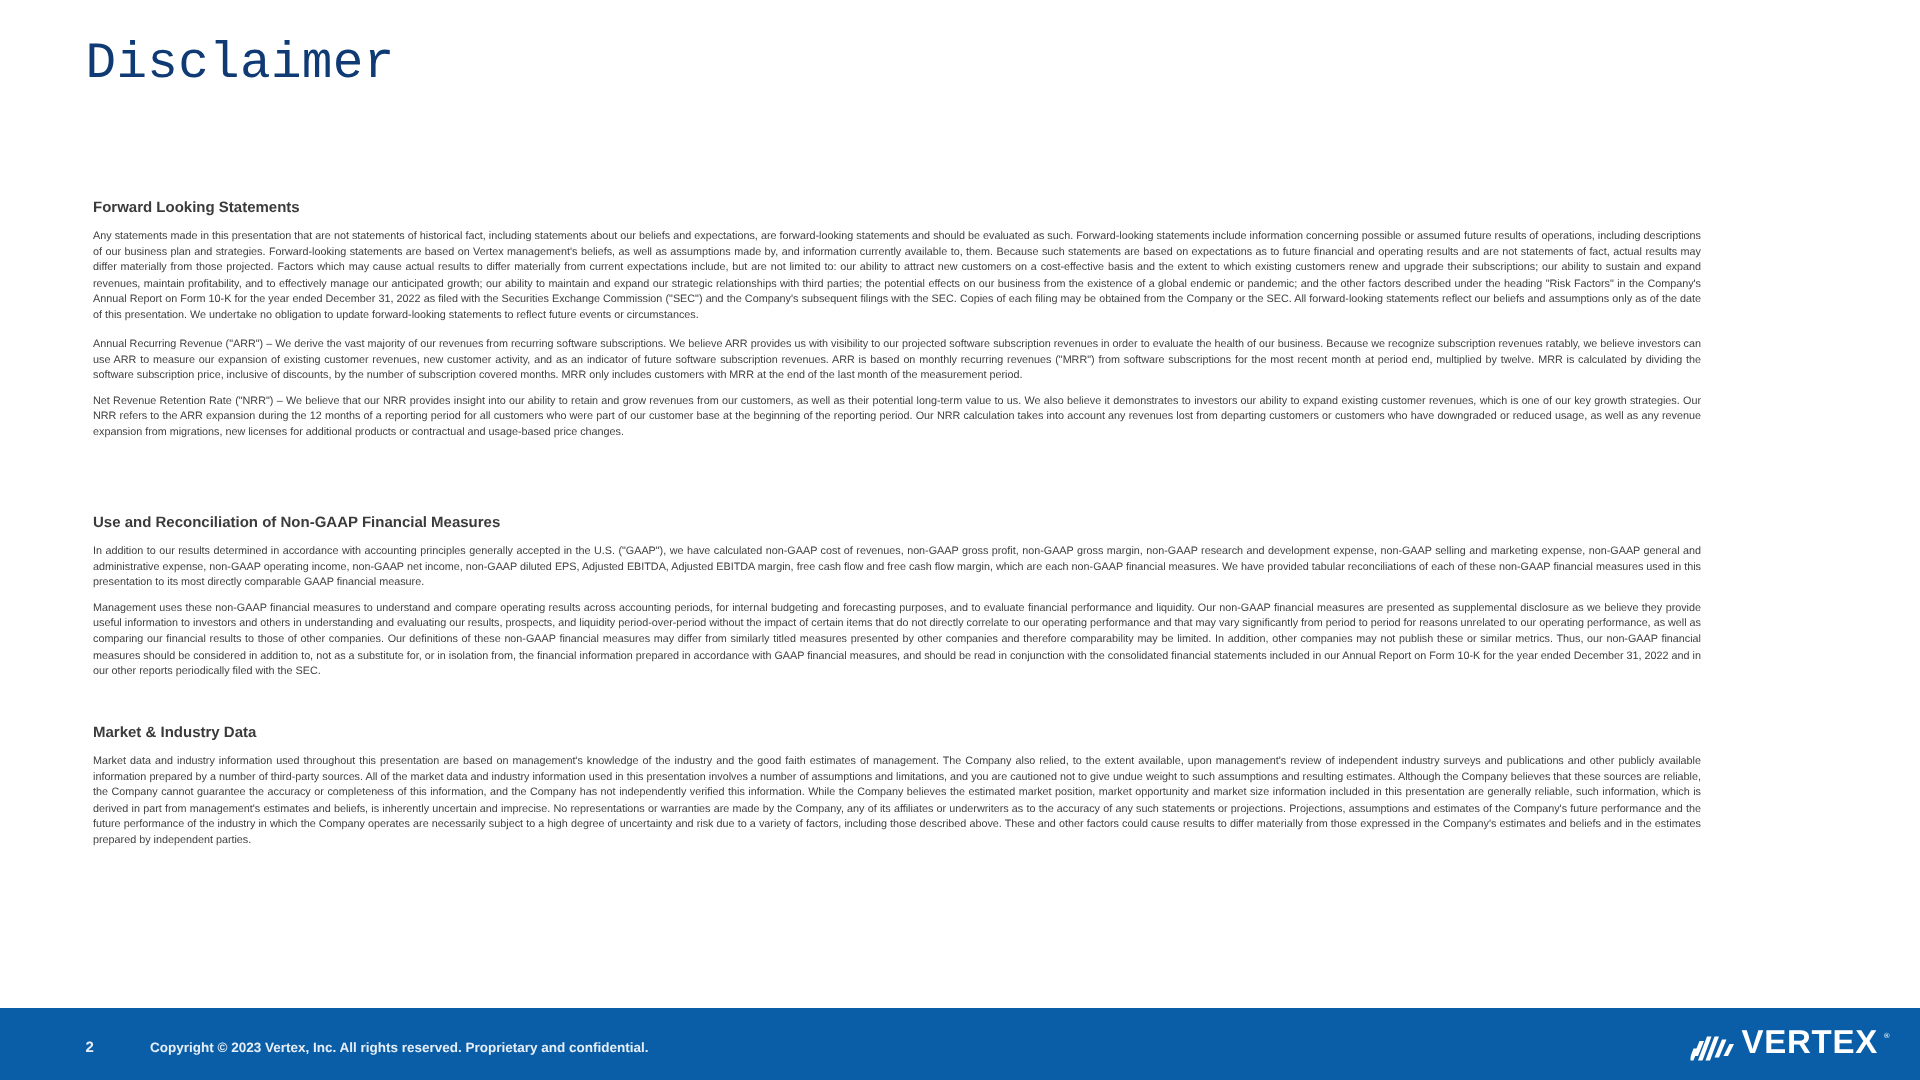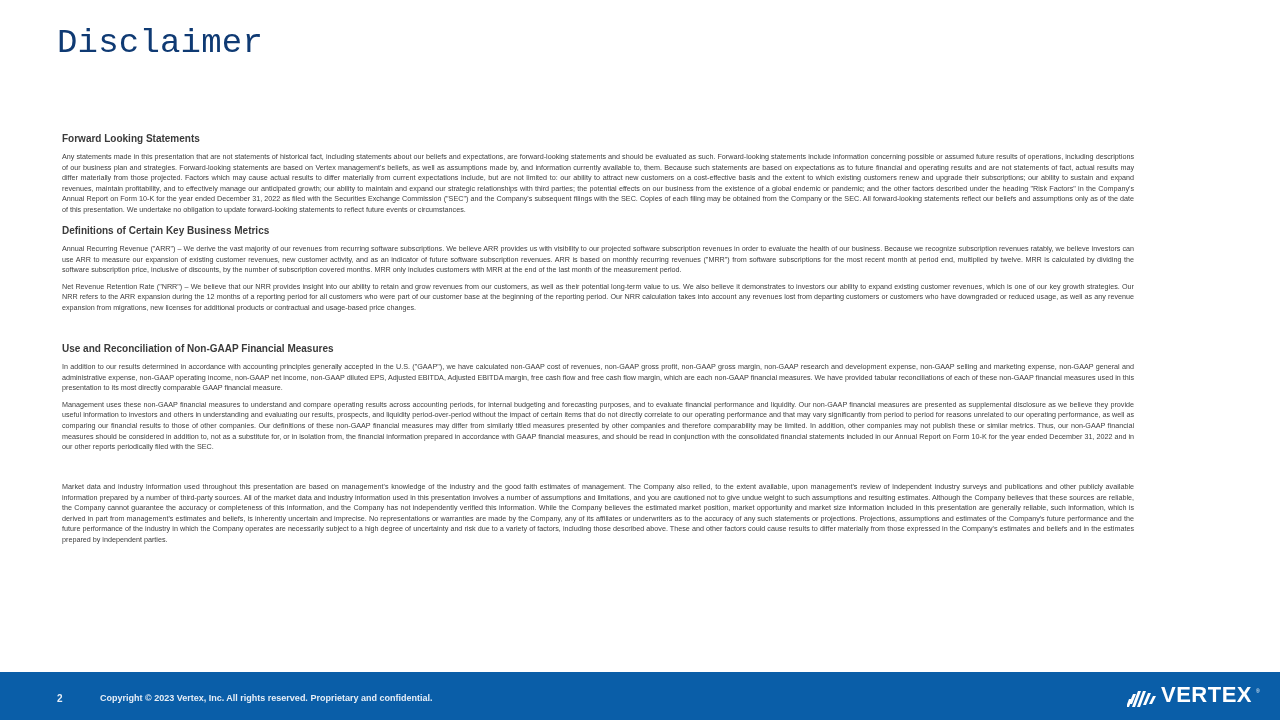--- a/index.html
+++ b/index.html
@@ -59,32 +59,32 @@
 
 <h1 class="title">Disclaimer</h1>
 
 <div class="content">
   <div class="section s1">
     <div class="section-heading">Forward Looking Statements</div>
     <p class="para">Any statements made in this presentation that are not statements of historical fact, including statements about our beliefs and expectations, are forward-looking statements and should be evaluated as such. Forward-looking statements include information concerning possible or assumed future results of operations, including descriptions of our business plan and strategies. Forward-looking statements are based on Vertex management's beliefs, as well as assumptions made by, and information currently available to, them. Because such statements are based on expectations as to future financial and operating results and are not statements of fact, actual results may differ materially from those projected. Factors which may cause actual results to differ materially from current expectations include, but are not limited to: our ability to attract new customers on a cost-effective basis and the extent to which existing customers renew and upgrade their subscriptions; our ability to sustain and expand revenues, maintain profitability, and to effectively manage our anticipated growth; our ability to maintain and expand our strategic relationships with third parties; the potential effects on our business from the existence of a global endemic or pandemic; and the other factors described under the heading "Risk Factors" in the Company's Annual Report on Form 10-K for the year ended December 31, 2022 as filed with the Securities Exchange Commission ("SEC") and the Company's subsequent filings with the SEC. Copies of each filing may be obtained from the Company or the SEC. All forward-looking statements reflect our beliefs and assumptions only as of the date of this presentation. We undertake no obligation to update forward-looking statements to reflect future events or circumstances.</p>
   </div>
 
   <div class="section s2">
-    <div class="section-heading">Definitions of Certain Key Business Metrics</div>
     <p class="para">Annual Recurring Revenue ("ARR") – We derive the vast majority of our revenues from recurring software subscriptions. We believe ARR provides us with visibility to our projected software subscription revenues in order to evaluate the health of our business. Because we recognize subscription revenues ratably, we believe investors can use ARR to measure our expansion of existing customer revenues, new customer activity, and as an indicator of future software subscription revenues. ARR is based on monthly recurring revenues ("MRR") from software subscriptions for the most recent month at period end, multiplied by twelve. MRR is calculated by dividing the software subscription price, inclusive of discounts, by the number of subscription covered months. MRR only includes customers with MRR at the end of the last month of the measurement period.</p>
     <p class="para">Net Revenue Retention Rate ("NRR") – We believe that our NRR provides insight into our ability to retain and grow revenues from our customers, as well as their potential long-term value to us. We also believe it demonstrates to investors our ability to expand existing customer revenues, which is one of our key growth strategies. Our NRR refers to the ARR expansion during the 12 months of a reporting period for all customers who were part of our customer base at the beginning of the reporting period. Our NRR calculation takes into account any revenues lost from departing customers or customers who have downgraded or reduced usage, as well as any revenue expansion from migrations, new licenses for additional products or contractual and usage-based price changes.</p>
   </div>
 
   <div class="section s3">
     <div class="section-heading">Use and Reconciliation of Non-GAAP Financial Measures</div>
     <p class="para">In addition to our results determined in accordance with accounting principles generally accepted in the U.S. ("GAAP"), we have calculated non-GAAP cost of revenues, non-GAAP gross profit, non-GAAP gross margin, non-GAAP research and development expense, non-GAAP selling and marketing expense, non-GAAP general and administrative expense, non-GAAP operating income, non-GAAP net income, non-GAAP diluted EPS, Adjusted EBITDA, Adjusted EBITDA margin, free cash flow and free cash flow margin, which are each non-GAAP financial measures. We have provided tabular reconciliations of each of these non-GAAP financial measures used in this presentation to its most directly comparable GAAP financial measure.</p>
     <p class="para">Management uses these non-GAAP financial measures to understand and compare operating results across accounting periods, for internal budgeting and forecasting purposes, and to evaluate financial performance and liquidity. Our non-GAAP financial measures are presented as supplemental disclosure as we believe they provide useful information to investors and others in understanding and evaluating our results, prospects, and liquidity period-over-period without the impact of certain items that do not directly correlate to our operating performance and that may vary significantly from period to period for reasons unrelated to our operating performance, as well as comparing our financial results to those of other companies. Our definitions of these non-GAAP financial measures may differ from similarly titled measures presented by other companies and therefore comparability may be limited. In addition, other companies may not publish these or similar metrics. Thus, our non-GAAP financial measures should be considered in addition to, not as a substitute for, or in isolation from, the financial information prepared in accordance with GAAP financial measures, and should be read in conjunction with the consolidated financial statements included in our Annual Report on Form 10-K for the year ended December 31, 2022 and in our other reports periodically filed with the SEC.</p>
   </div>
 
   <div class="section s4">
+    <div class="section-heading">Market &amp; Industry Data</div>
     <p class="para">Market data and industry information used throughout this presentation are based on management's knowledge of the industry and the good faith estimates of management. The Company also relied, to the extent available, upon management's review of independent industry surveys and publications and other publicly available information prepared by a number of third-party sources. All of the market data and industry information used in this presentation involves a number of assumptions and limitations, and you are cautioned not to give undue weight to such assumptions and resulting estimates. Although the Company believes that these sources are reliable, the Company cannot guarantee the accuracy or completeness of this information, and the Company has not independently verified this information. While the Company believes the estimated market position, market opportunity and market size information included in this presentation are generally reliable, such information, which is derived in part from management's estimates and beliefs, is inherently uncertain and imprecise. No representations or warranties are made by the Company, any of its affiliates or underwriters as to the accuracy of any such statements or projections. Projections, assumptions and estimates of the Company's future performance and the future performance of the industry in which the Company operates are necessarily subject to a high degree of uncertainty and risk due to a variety of factors, including those described above. These and other factors could cause results to differ materially from those expressed in the Company's estimates and beliefs and in the estimates prepared by independent parties.</p>
   </div>
 </div>
 
 <div class="footer">
   <span class="page-num">2</span>
   <span class="copyright">Copyright © 2023 Vertex, Inc. All rights reserved. Proprietary and confidential.</span>
   <div class="logo">
     <svg class="logo-mark" viewBox="0 0 30 18">
       <g fill="#ffffff">

